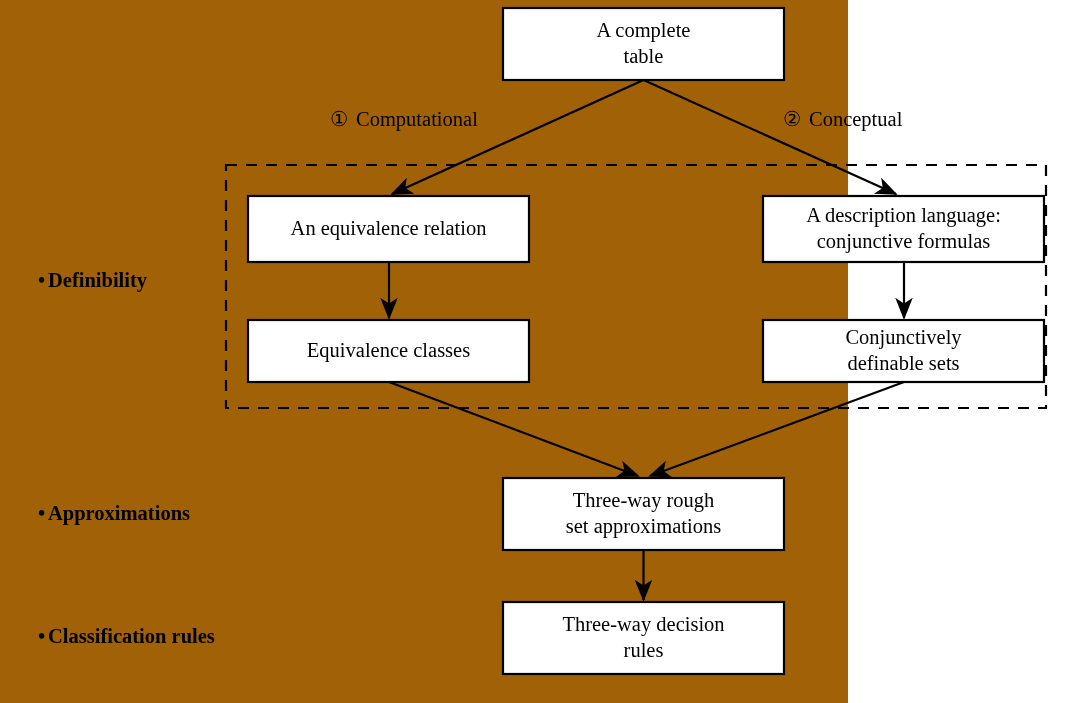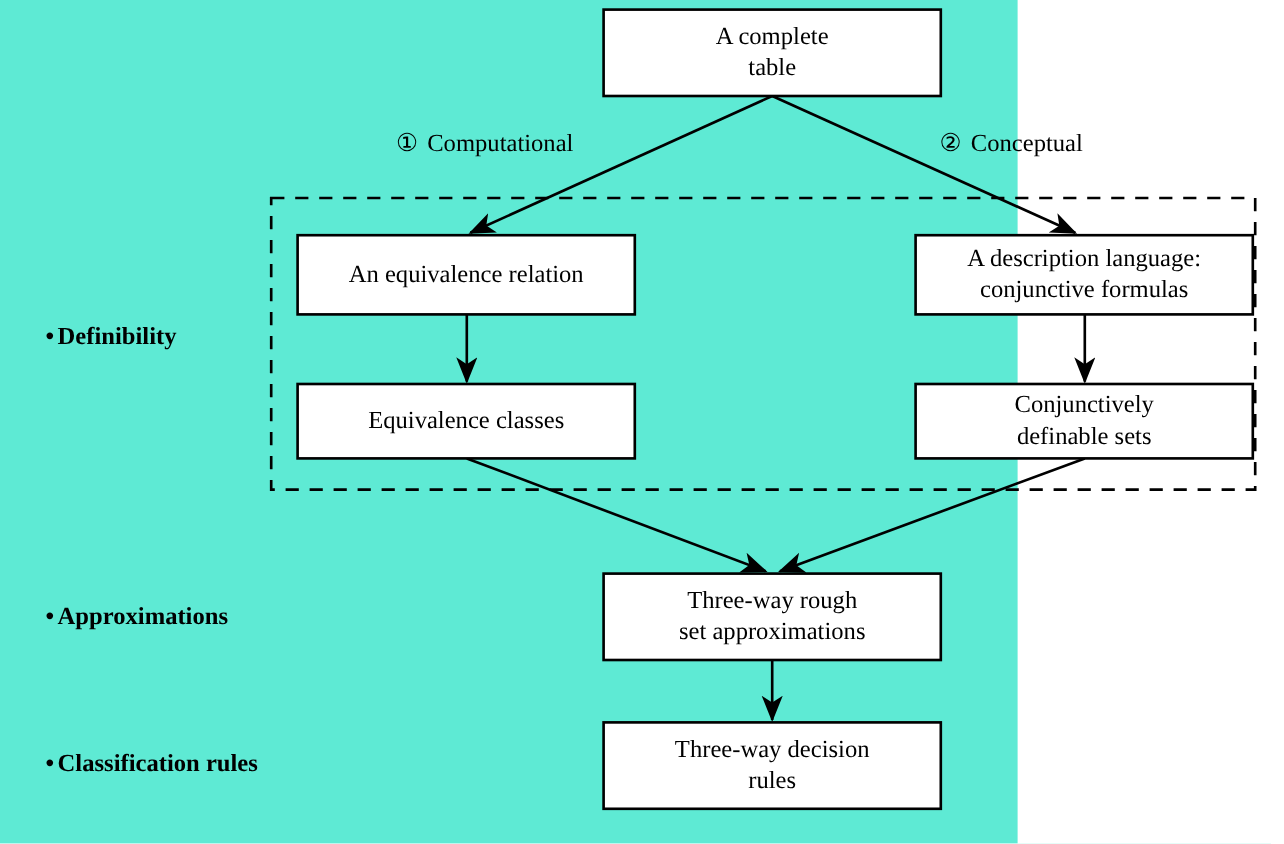--- a/index.html
+++ b/index.html
@@ -10,21 +10,21 @@
   body {
     width: 1070px;
     height: 703px;
     font-family: "Liberation Serif", "DejaVu Serif", serif;
     overflow: hidden;
   }
   #diagram-root {
     position: relative;
     width: 848px;
     height: 703px;
-    background: #5eead4;
+    background: #a16207;
   }
   svg.diagram-svg {
     position: absolute;
     top: 0;
     left: 0;
     width: 1070px;
     height: 703px;
   }
   .node-box {
     fill: #ffffff;

